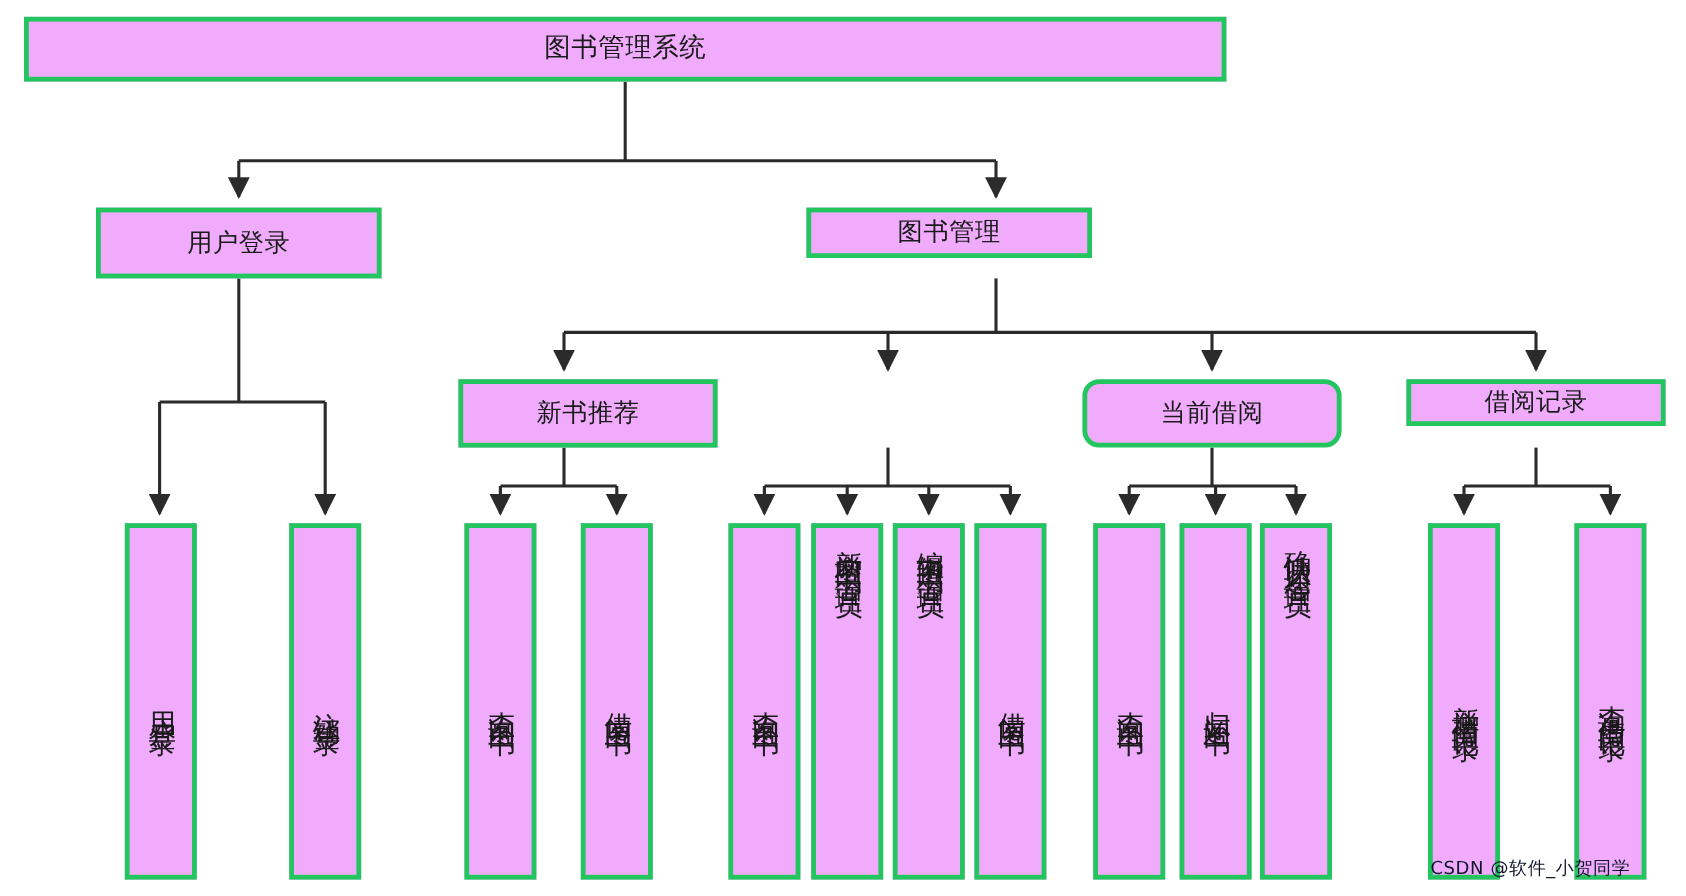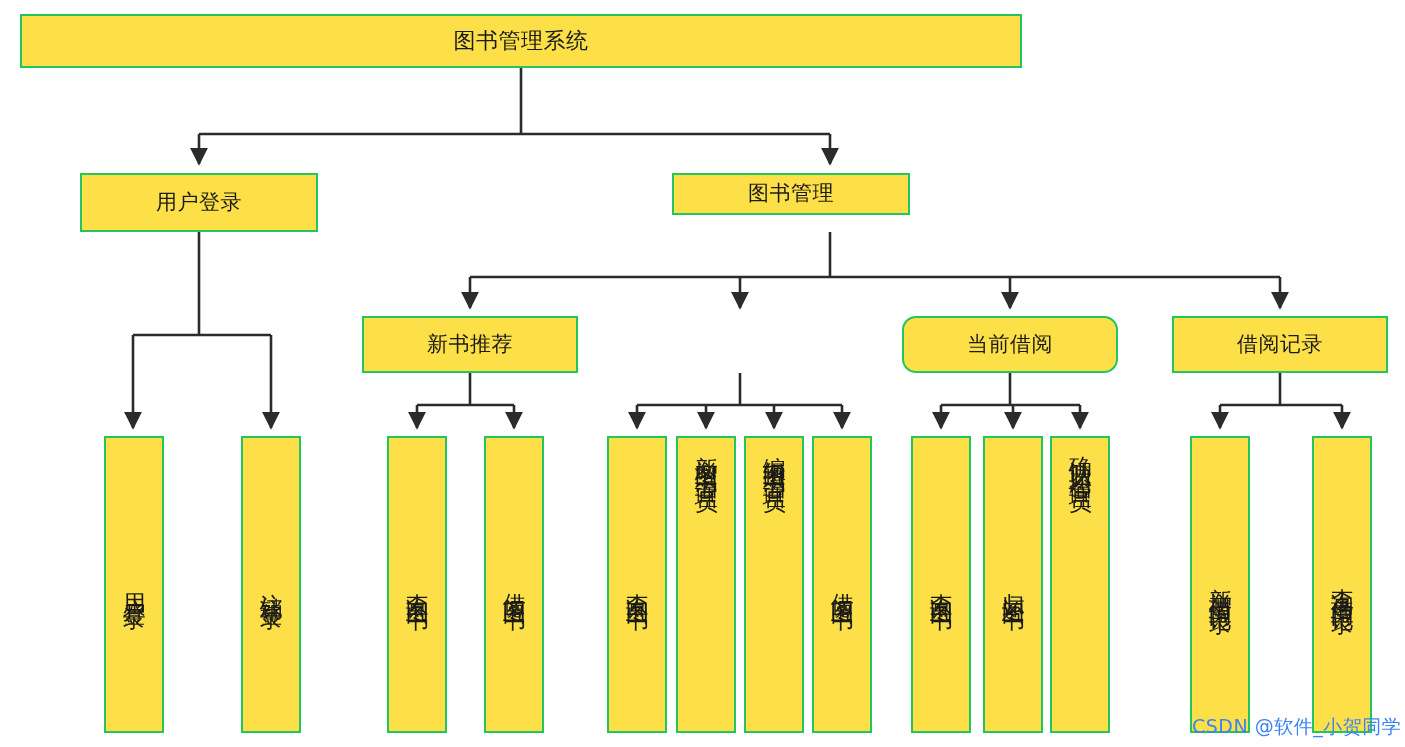--- a/index.html
+++ b/index.html
@@ -22,22 +22,22 @@
     position: absolute;
     left: 0;
     top: 0;
     width: 1405px;
     height: 747px;
     pointer-events: none;
   }
   .node {
     position: absolute;
     box-sizing: border-box;
-    background: #fde047;
-    border: 2px solid #22c55e;
+    background: #f0abfc;
+    border: 4px solid #22c55e;
     display: flex;
     align-items: center;
     justify-content: center;
     color: #1a1a1a;
     z-index: 2;
   }
   .node .lbl {
     display: block;
     text-align: center;
     line-height: 1.22;
@@ -66,22 +66,22 @@
     white-space: nowrap;
   }
   .node.vert.mid {
     align-items: center;
   }
   .node.vert.top {
     align-items: flex-start;
   }
   .watermark {
     position: absolute;
-    font-size: 19px;
-    color: #3b82f6;
+    font-size: 15px;
+    color: #0f172a;
     white-space: nowrap;
     z-index: 3;
     letter-spacing: 0.5px;
   }
 </style>
 </head>
 <body>
 
 <div id="canvas">
 
@@ -139,27 +139,27 @@
     <span class="lbl">图书管理系统</span>
   </div>
 
   <div class="node horiz" style="left:80px; top:173px; width:238px; height:59px;">
     <span class="lbl">用户登录</span>
   </div>
   <div class="node horiz" style="left:672px; top:173px; width:238px; height:42px;">
     <span class="lbl">图书管理</span>
   </div>
 
-  <div class="node horiz" style="left:362px; top:316px; width:216px; height:57px;">
+  <div class="node horiz" style="left:382px; top:316px; width:216px; height:57px;">
     <span class="lbl">新书推荐</span>
   </div>
   <div class="node horiz" style="left:902px; top:316px; width:216px; height:57px;border-radius:14px;">
     <span class="lbl">当前借阅</span>
   </div>
-  <div class="node horiz" style="left:1172px; top:316px; width:216px; height:57px;">
+  <div class="node horiz" style="left:1172px; top:316px; width:216px; height:39px;">
     <span class="lbl">借阅记录</span>
   </div>
 
   <div class="node vert mid" style="left:104px; top:436px; width:60px; height:297px;">
     <span class="lbl">用户登录</span>
   </div>
   <div class="node vert mid" style="left:241px; top:436px; width:60px; height:297px;">
     <span class="lbl">注销登录</span>
   </div>
   <div class="node vert mid" style="left:387px; top:436px; width:60px; height:297px;">

